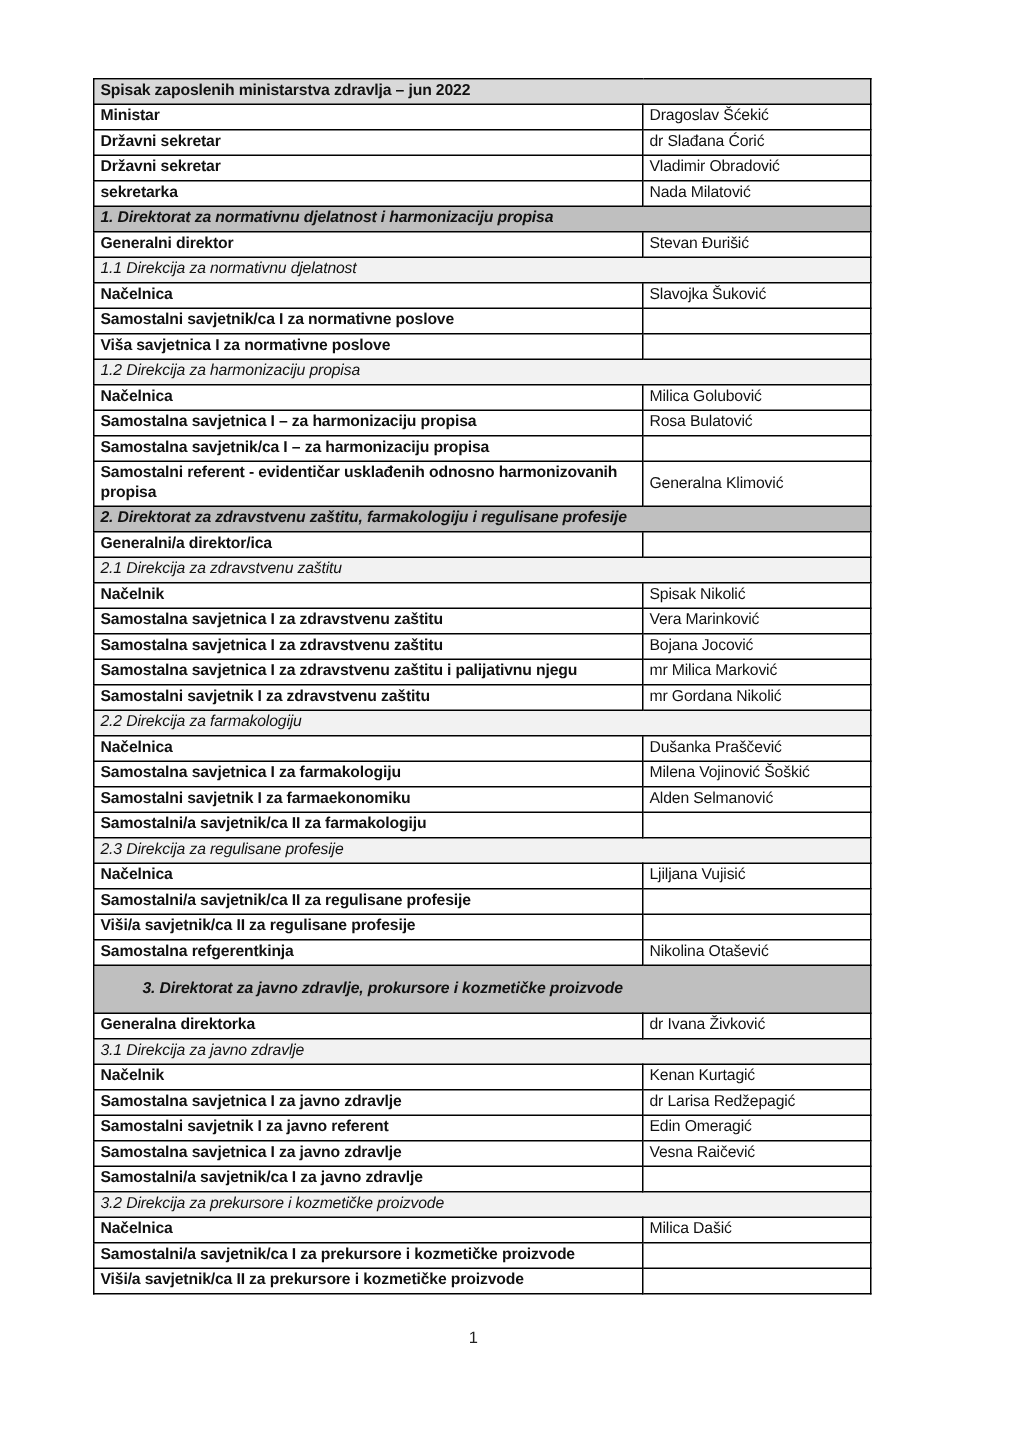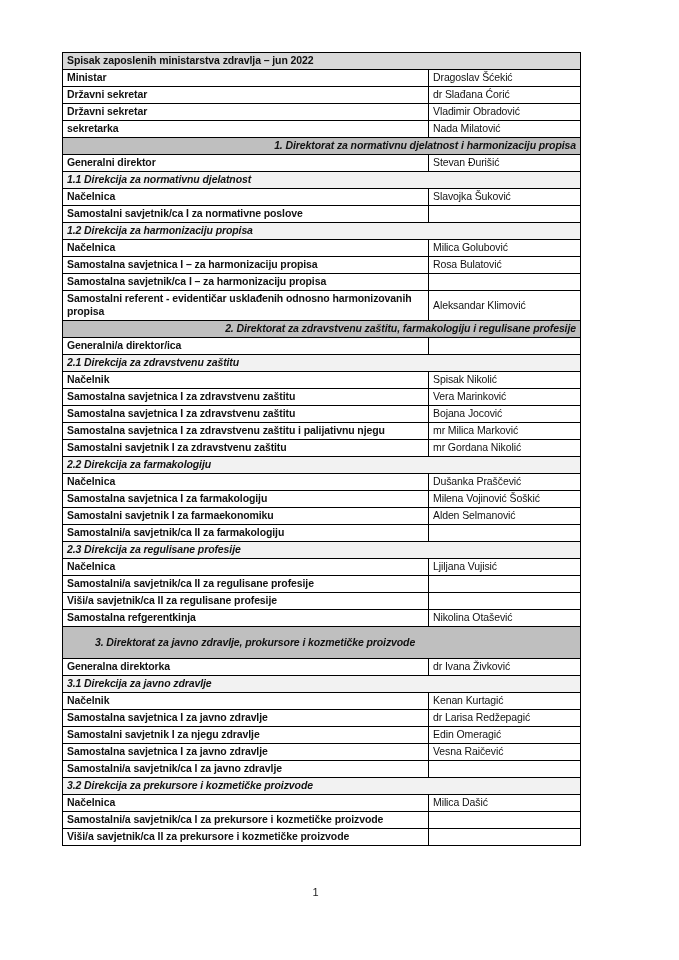--- a/index.html
+++ b/index.html
@@ -27,23 +27,23 @@
     font-size:10.5px;line-height:13px;
     padding:1px 4px 2px 4px;
     vertical-align:middle;
     letter-spacing:-0.1px;
     height:13px;
     overflow:hidden;
   }
   td.pos{font-weight:bold;}
   td.name{font-weight:normal;}
   tr.title td{background:var(--title-bg);font-weight:bold;}
-  tr.section td{background:var(--section-bg);font-weight:bold;font-style:italic;text-align:right;}
+  tr.section td{background:var(--section-bg);font-weight:bold;font-style:italic;}
   tr.section-tall td{background:var(--section-bg);font-weight:bold;font-style:italic;height:28px;padding-left:32px;}
-  tr.subsection td{background:var(--subsection-bg);font-weight:bold;font-style:italic;}
+  tr.subsection td{background:var(--subsection-bg);font-weight:normal;font-style:italic;}
   .page-num{
     position:absolute;left:0;right:0;top:886px;
     text-align:center;font-size:11px;color:#222;
   }
 </style>
 </head>
 <body>
 
 <div class="sheet">
   <table class="emp">
@@ -82,38 +82,42 @@
           <td colspan="2">1.1 Direkcija za normativnu djelatnost</td>
         </tr>
         <tr class="row">
           <td class="pos">Načelnica</td>
           <td class="name">Slavojka Šuković</td>
         </tr>
         <tr class="row">
           <td class="pos">Samostalni savjetnik/ca I za normativne poslove</td>
           <td class="name"></td>
         </tr>
+        <tr class="row">
+          <td class="pos">Viša savjetnica I za normativne poslove</td>
+          <td class="name"></td>
+        </tr>
         <tr class="subsection">
           <td colspan="2">1.2  Direkcija za harmonizaciju propisa</td>
         </tr>
         <tr class="row">
           <td class="pos">Načelnica</td>
           <td class="name">Milica Golubović</td>
         </tr>
         <tr class="row">
           <td class="pos">Samostalna savjetnica I – za harmonizaciju propisa</td>
           <td class="name">Rosa Bulatović</td>
         </tr>
         <tr class="row">
           <td class="pos">Samostalna savjetnik/ca I – za harmonizaciju propisa</td>
           <td class="name"></td>
         </tr>
         <tr class="row">
           <td class="pos">Samostalni referent - evidentičar usklađenih odnosno harmonizovanih propisa</td>
-          <td class="name">Aleksandar Klimović</td>
+          <td class="name">Generalna Klimović</td>
         </tr>
         <tr class="section">
           <td colspan="2">2. Direktorat za zdravstvenu zaštitu, farmakologiju i regulisane profesije</td>
         </tr>
         <tr class="row">
           <td class="pos">Generalni/a direktor/ica</td>
           <td class="name"></td>
         </tr>
         <tr class="subsection">
           <td colspan="2">2.1 Direkcija za zdravstvenu zaštitu</td>
@@ -188,21 +192,21 @@
         </tr>
         <tr class="row">
           <td class="pos">Načelnik</td>
           <td class="name">Kenan Kurtagić</td>
         </tr>
         <tr class="row">
           <td class="pos">Samostalna savjetnica I za javno zdravlje</td>
           <td class="name">dr Larisa Redžepagić</td>
         </tr>
         <tr class="row">
-          <td class="pos">Samostalni savjetnik I za njegu zdravlje</td>
+          <td class="pos">Samostalni savjetnik I za javno referent</td>
           <td class="name">Edin Omeragić</td>
         </tr>
         <tr class="row">
           <td class="pos">Samostalna savjetnica I za javno zdravlje</td>
           <td class="name">Vesna Raičević</td>
         </tr>
         <tr class="row">
           <td class="pos">Samostalni/a savjetnik/ca I za javno zdravlje</td>
           <td class="name"></td>
         </tr>

